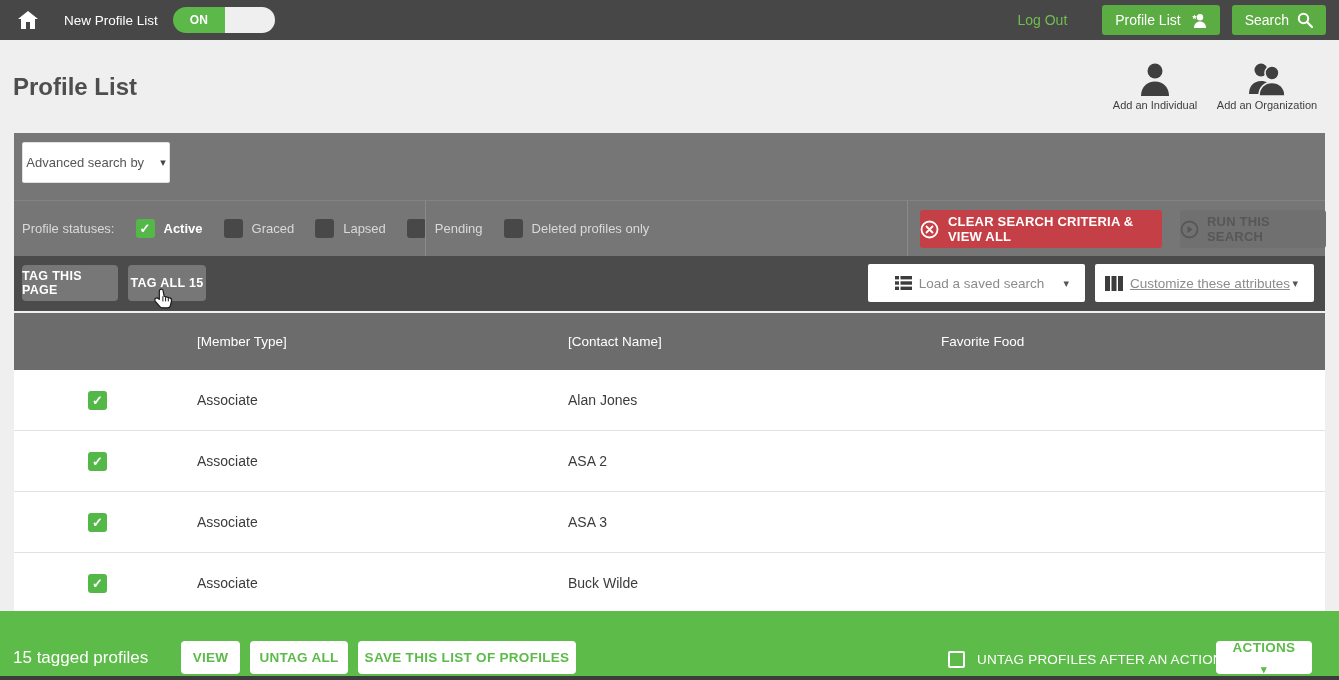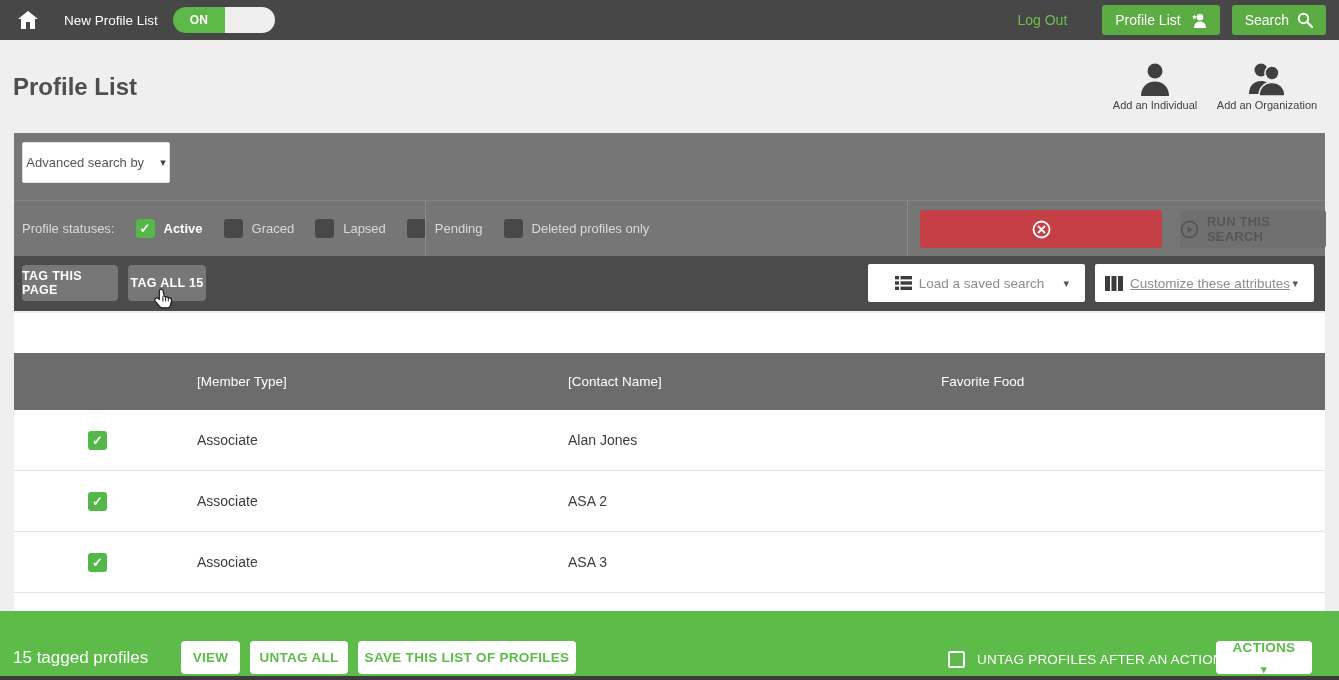--- a/index.html
+++ b/index.html
@@ -66,21 +66,21 @@
   .dd-btn { position:absolute; top:8px; height:38px; background:#fff; border-radius:2px;
             display:flex; align-items:center; cursor:pointer; font-size:13.5px; color:#8c8c8c; }
   .dd-load { left:854px; width:217px; padding:0 14px 0 0; }
   .dd-load .dd-inner { margin:0 auto; display:flex; align-items:center; gap:7px; }
   .dd-cust { left:1081px; width:219px; padding:0 14px 0 0; }
   .dd-cust .dd-inner { margin:0 auto; display:flex; align-items:center; gap:7px;text-decoration:underline; }
   .dd-caret { position:absolute; right:16px; font-size:11px; color:#555; }
 
   
   .tablewrap { position:absolute; top:313px; left:14px; width:1311px; background:#fff; }
-  .thead { height:57px; background:#6c6c6c; position:relative;margin-top:40px; }
+  .thead { height:57px; background:#6c6c6c; position:relative; }
   .th { position:absolute; top:0; height:100%; display:flex; align-items:center; color:#fff; font-size:13.5px; }
   .col-type { left:183px; } .col-name { left:554px; } .col-food { left:927px; }
   .trow { height:61px; border-bottom:1px solid #e2e2e2; position:relative; background:#fff; }
   .td { position:absolute; top:0; height:100%; display:flex; align-items:center; color:#3c3c3c; font-size:14px; }
   .td-cb { left:74px; }
 
   
   .footer { position:absolute; top:611px; left:0; width:100%; height:65px; background:#5cbb49; }
   .tagged-count { position:absolute; left:13px; top:37px; color:#fff; font-size:17px; }
   .f-btn { position:absolute; top:30px; height:33px; background:#fff; border-radius:4px; color:#5cbb49;
@@ -197,20 +197,21 @@
       <span class="status-name">Deleted profiles only</span>
     </div>
     <div class="vdiv" style="left:893px;"></div>
     <div class="clear-btn">
       <span>
         <svg width="19" height="19" viewBox="0 0 19 19">
             <circle cx="9.5" cy="9.5" r="8" fill="none" stroke="#fff" stroke-width="1.8"></circle>
             <path d="M6.5 6.5 L12.5 12.5 M12.5 6.5 L6.5 12.5" stroke="#fff" stroke-width="1.8" stroke-linecap="round"></path>
           </svg>
       </span>
+      <span>CLEAR SEARCH CRITERIA &amp; VIEW ALL</span>
     </div>
     <div class="run-btn">
       <span>
         <svg width="19" height="19" viewBox="0 0 19 19">
             <circle cx="9.5" cy="9.5" r="8" fill="none" stroke="#575757" stroke-width="1.8"></circle>
             <path d="M7.5 6 L12.5 9.5 L7.5 13 Z" fill="#575757"></path>
           </svg>
       </span>
       <span>RUN THIS SEARCH</span>
     </div>

